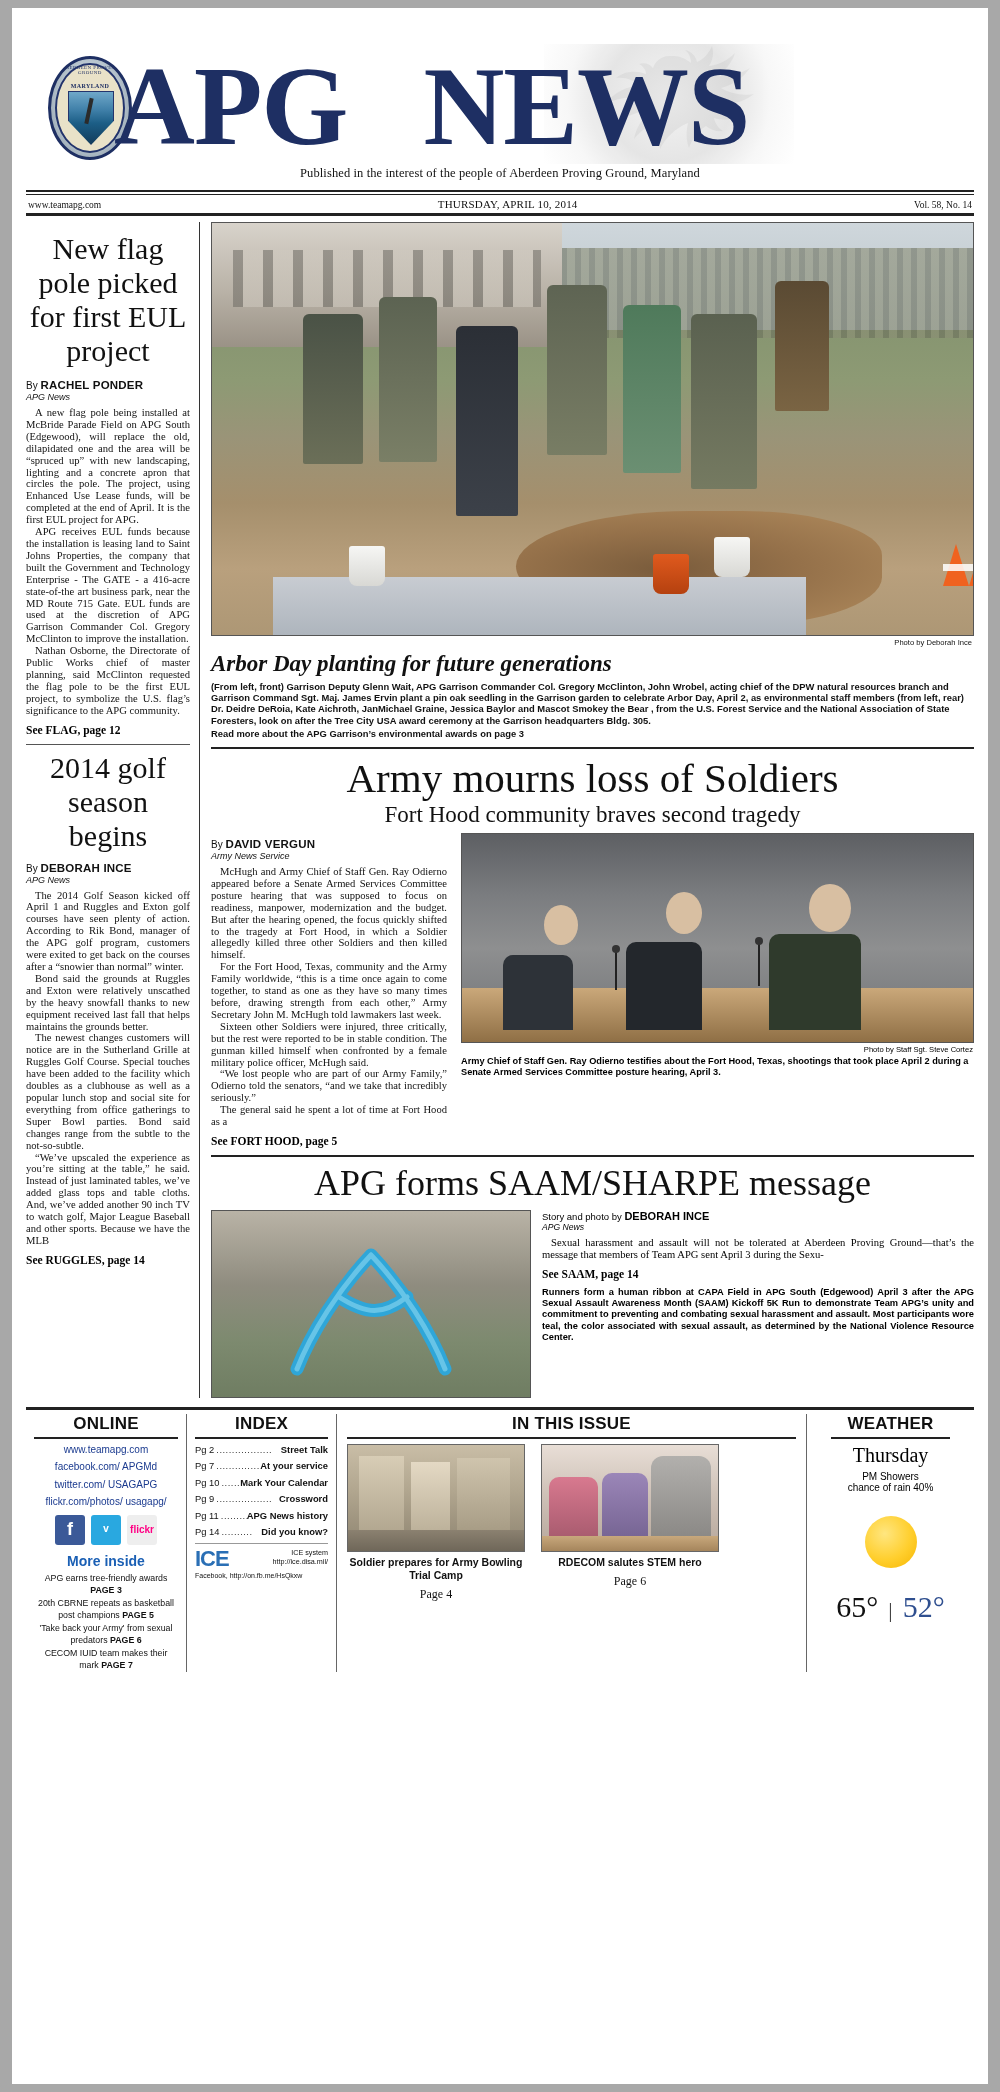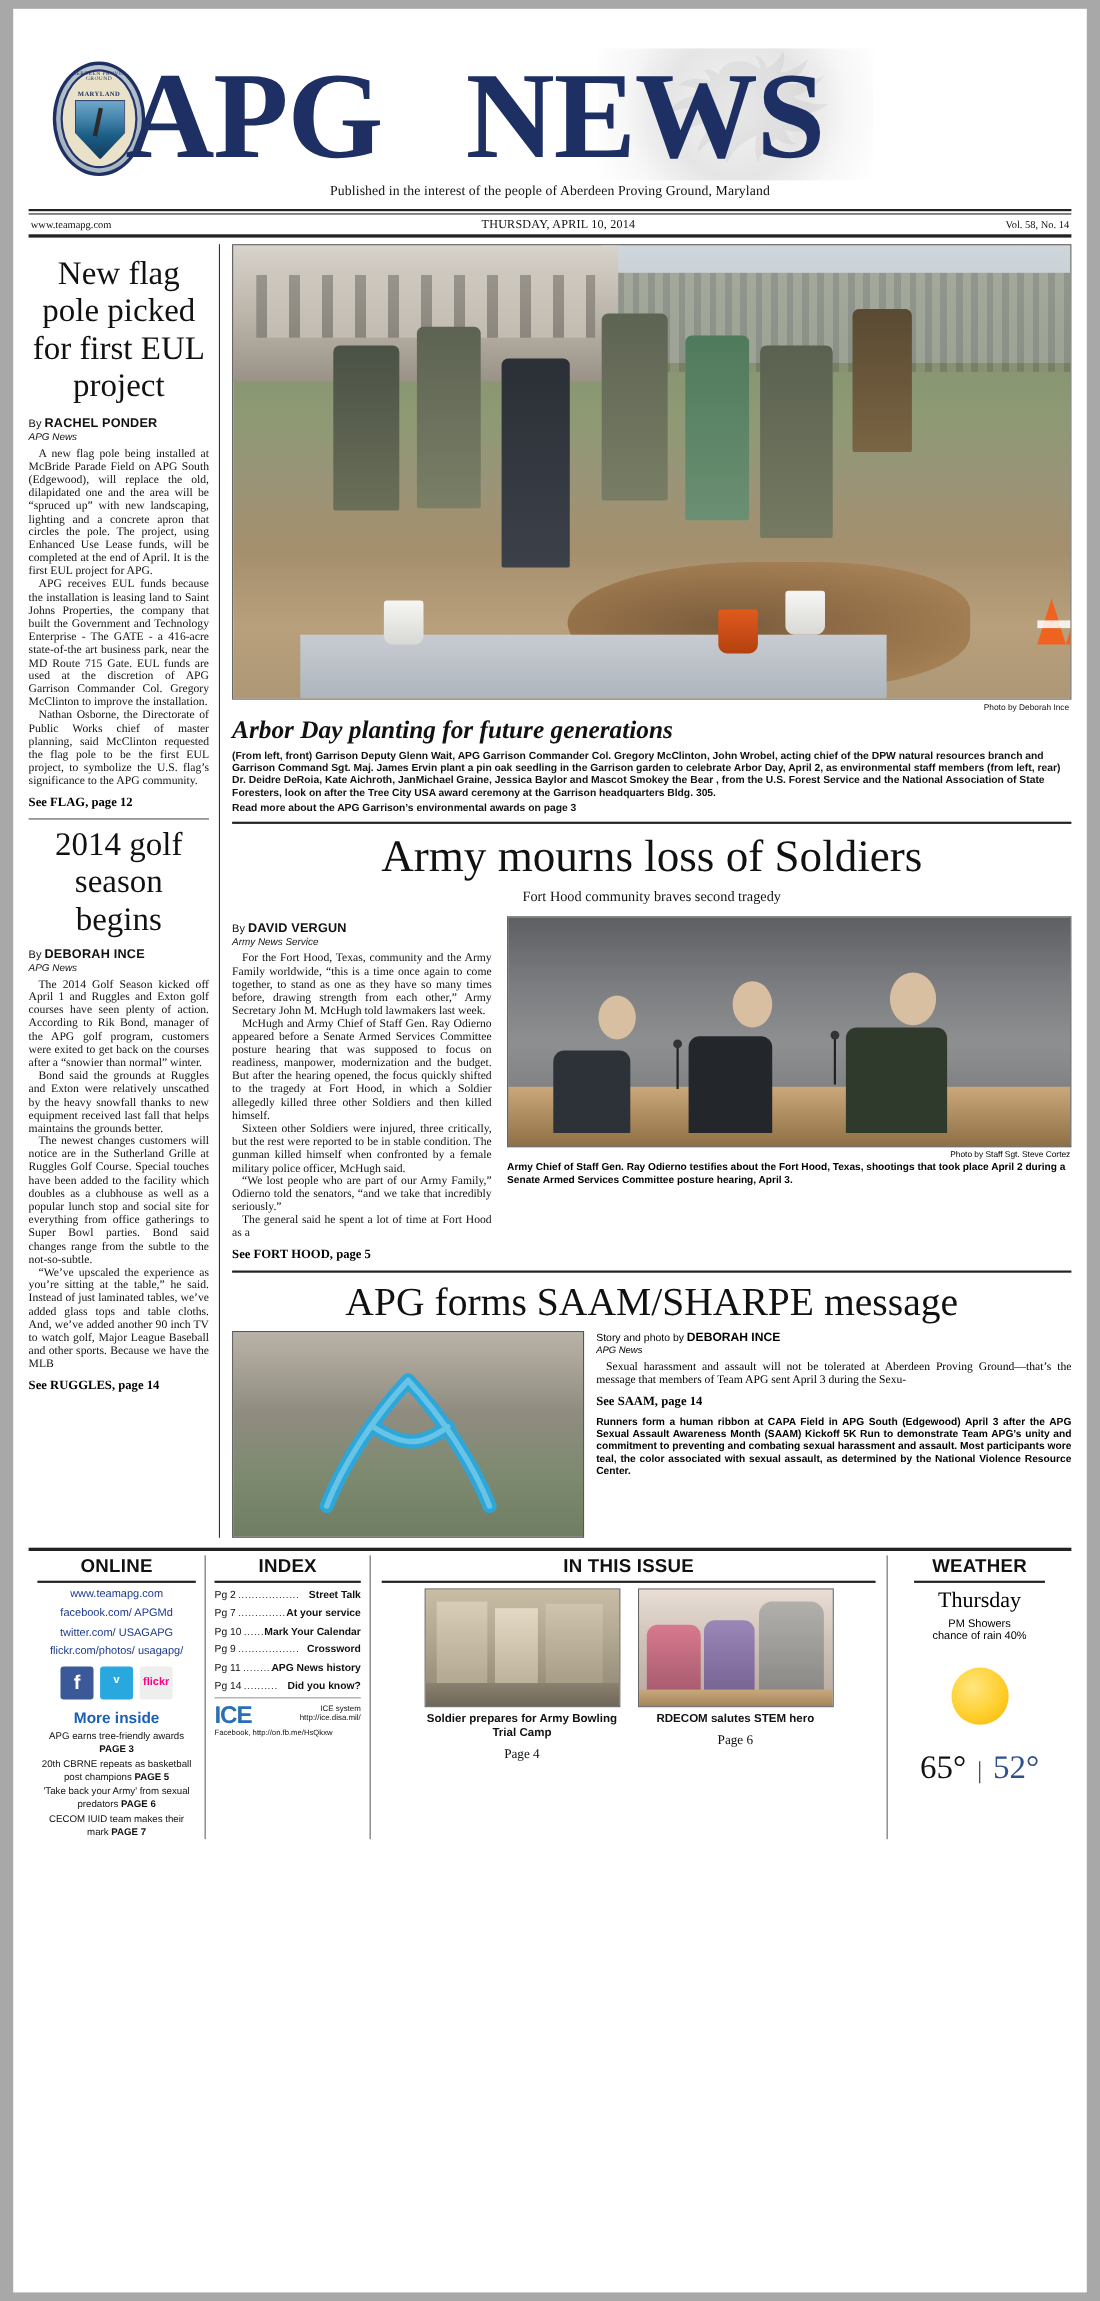--- a/index.html
+++ b/index.html
@@ -183,21 +183,21 @@
   .sep-rule { border-top: 2px solid #222; margin: 8px 0 0; }
 
   
   .big-hl {
     font-family: "Liberation Serif", serif;
     font-size: 41px; line-height: 45px; text-align: center;
     font-weight: 400; color:#111; margin-top: 7px;
   }
   .sub-hl {
     font-family: "Liberation Serif", serif;
-    font-size: 13px; line-height: 22px; text-align: center;
+    font-size: 23px; line-height: 22px; text-align: center;
     color:#111; margin-top: 3px; font-weight: 400;
   }
   .two-col { display:flex; margin-top: 7px; }
   .tc-text { width: 246px; flex:none; padding-right: 10px; }
   .tc-photo { flex:1; padding-left: 4px; }
   .photo2 {
     height: 210px; border:1px solid #555;
     background: linear-gradient(180deg,#5d5f63 0%, #7b7d80 30%, #8e8f90 55%, #6f7174 100%);
     position: relative; overflow:hidden;
   }
@@ -288,21 +288,21 @@
   .idx-row .dots { flex:1; overflow:hidden; letter-spacing:.5px; padding:0 2px; color:#333; }
   .idx-row .nm { font-weight:bold; white-space:nowrap; }
   .ice-box { display:flex; gap:5px; margin-top:4px; border-top:1px solid #999; padding-top:4px;}
   .ice-logo {
     font-family:"Liberation Sans", sans-serif; font-weight:bold; font-size:22px;
     color:#2a6fb5; letter-spacing:-1px; line-height:22px;
   }
   .ice-txt { font-family:"Liberation Sans", sans-serif; font-size:7.2px; line-height:9px; color:#111; text-align:right; flex:1;}
   .ice-fb { font-family:"Liberation Sans", sans-serif; font-size:7px; margin-top:2px; color:#111;}
 
-  .issue-row { display:flex; gap:16px; justify-content:center; }
+  .issue-row { display:flex; gap:16px; }
   .issue-card { width: 178px; }
   .issue-photo { height:108px; border:1px solid #666; overflow:hidden; position:relative; }
   .ip1 { background: linear-gradient(180deg,#c9bda6 0%, #b0a58e 45%, #8d8370 100%); }
   .ip2 { background: linear-gradient(180deg,#e8ded6 0%, #cfc2b8 45%, #b6a79b 100%); }
   .issue-cap {
     font-family:"Liberation Sans", sans-serif; font-weight:bold; font-size:10.5px;
     text-align:center; margin-top:4px; line-height:13px; color:#111;
   }
   .issue-pg { text-align:center; font-size:12px; margin-top:5px; color:#111; }
 
@@ -436,22 +436,22 @@
         <div class="sub-hl">Fort Hood community braves second tragedy</div>
 
         <div class="two-col">
           <div class="tc-text">
             <div class="byline">
               <span>By</span>
               <b>DAVID VERGUN</b>
               <span class="src">Army News Service</span>
             </div>
             <div class="body-txt">
+              <p>McHugh and Army Chief of Staff Gen. Ray Odierno appeared before a Senate Armed Services Committee posture hearing that was supposed to focus on readiness, manpower, modernization and the budget. But after the hearing opened, the focus quickly shifted to the tragedy at Fort Hood, in which a Soldier allegedly killed three other Soldiers and then killed himself.</p>
               <p>For the Fort Hood, Texas, community and the Army Family worldwide, “this is a time once again to come together, to stand as one as they have so many times before, drawing strength from each other,” Army Secretary John M. McHugh told lawmakers last week.</p>
-              <p>McHugh and Army Chief of Staff Gen. Ray Odierno appeared before a Senate Armed Services Committee posture hearing that was supposed to focus on readiness, manpower, modernization and the budget. But after the hearing opened, the focus quickly shifted to the tragedy at Fort Hood, in which a Soldier allegedly killed three other Soldiers and then killed himself.</p>
               <p>Sixteen other Soldiers were injured, three critically, but the rest were reported to be in stable condition. The gunman killed himself when confronted by a female military police officer, McHugh said.</p>
               <p>“We lost people who are part of our Army Family,” Odierno told the senators, “and we take that incredibly seriously.”</p>
               <p>The general said he spent a lot of time at Fort Hood as a</p>
             </div>
             <div class="jump">See FORT HOOD, page 5</div>
           </div>
 
           <div class="tc-photo">
             <div class="photo2">
               <div class="p2-table"></div>

